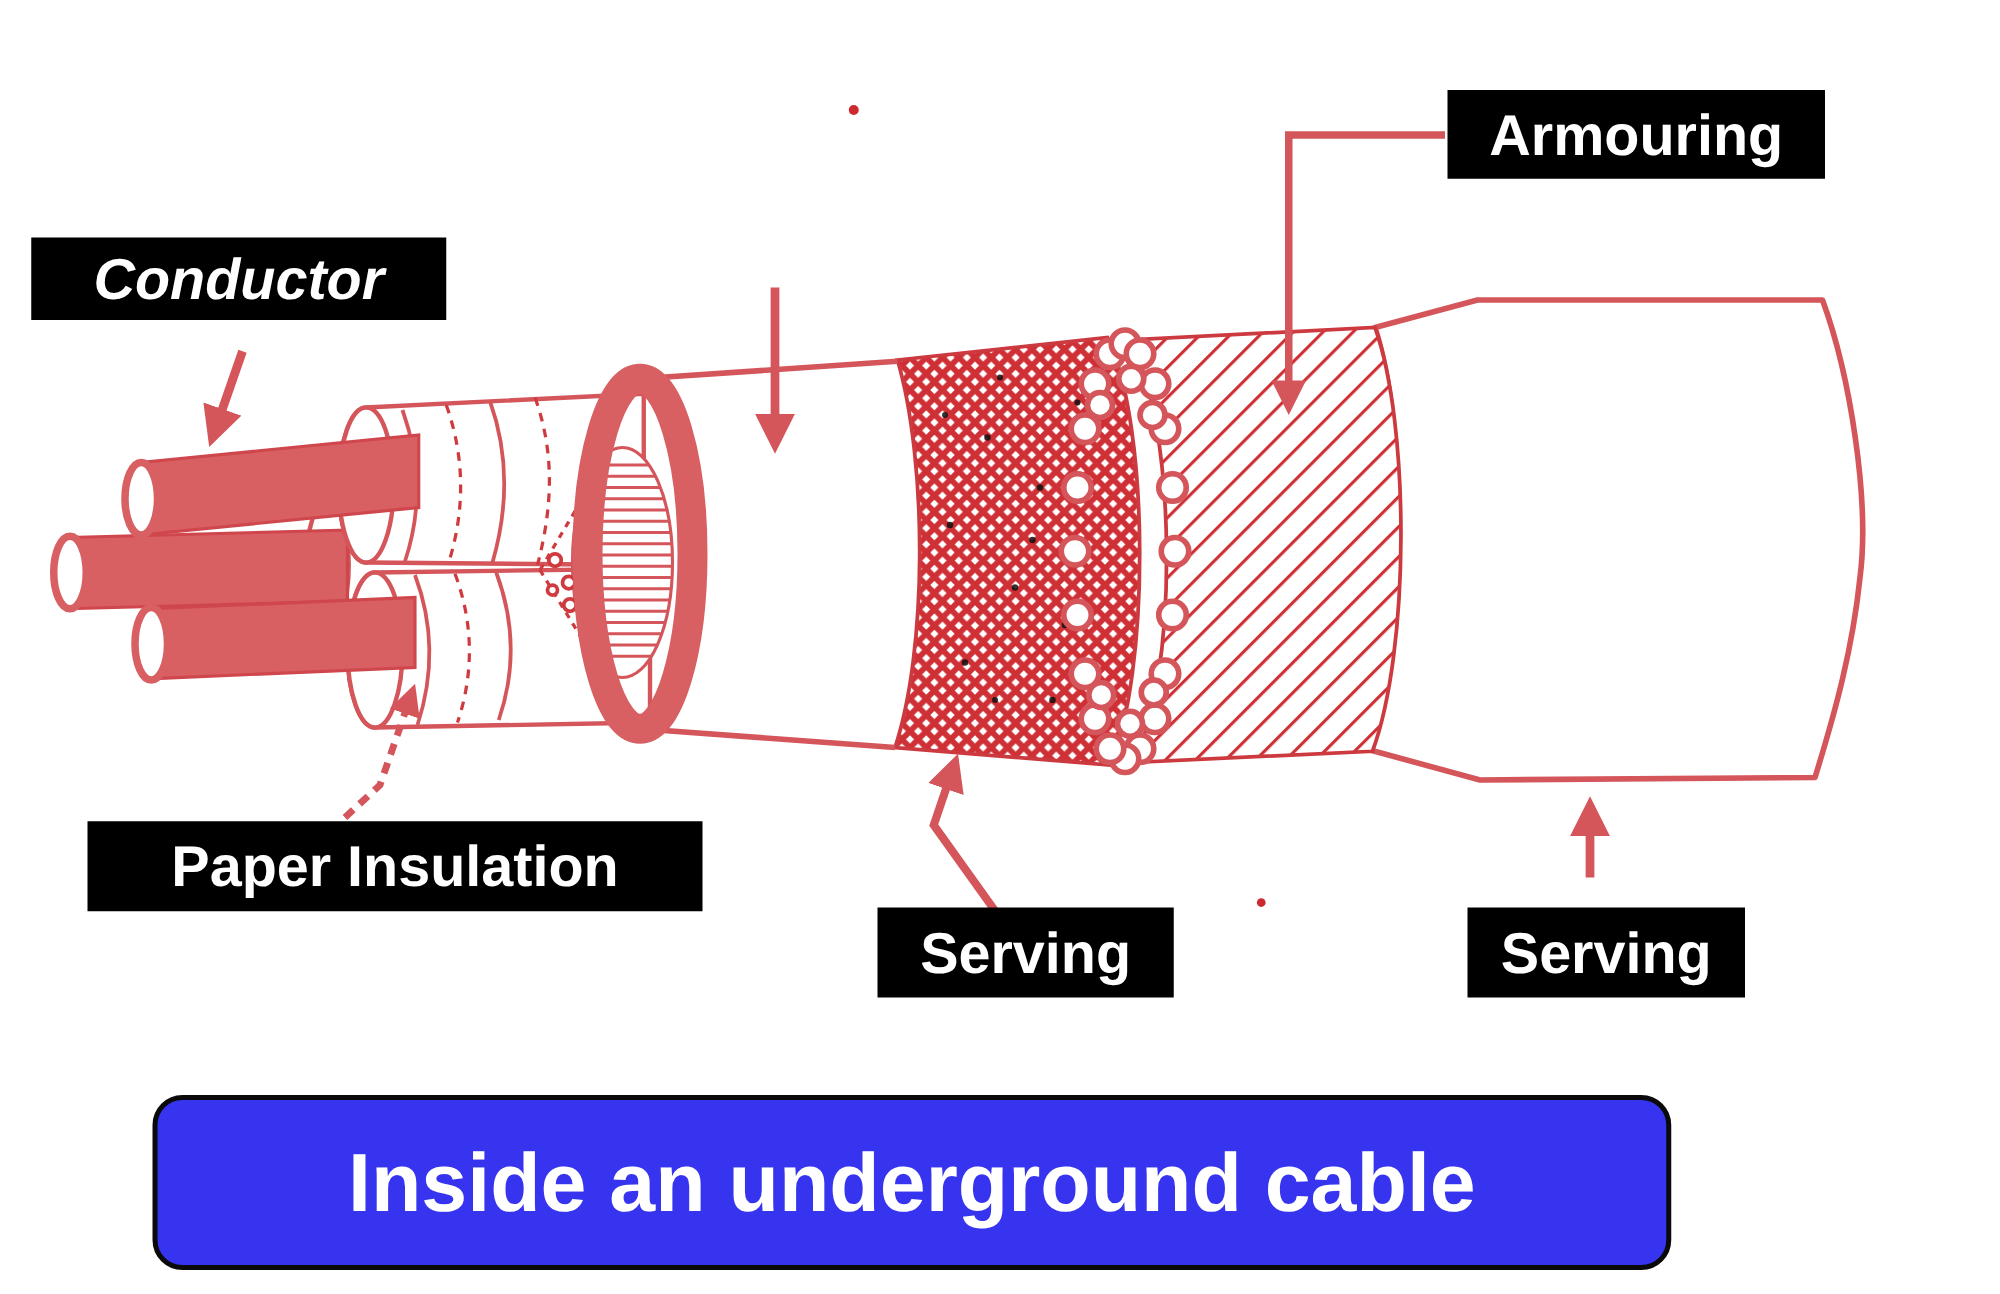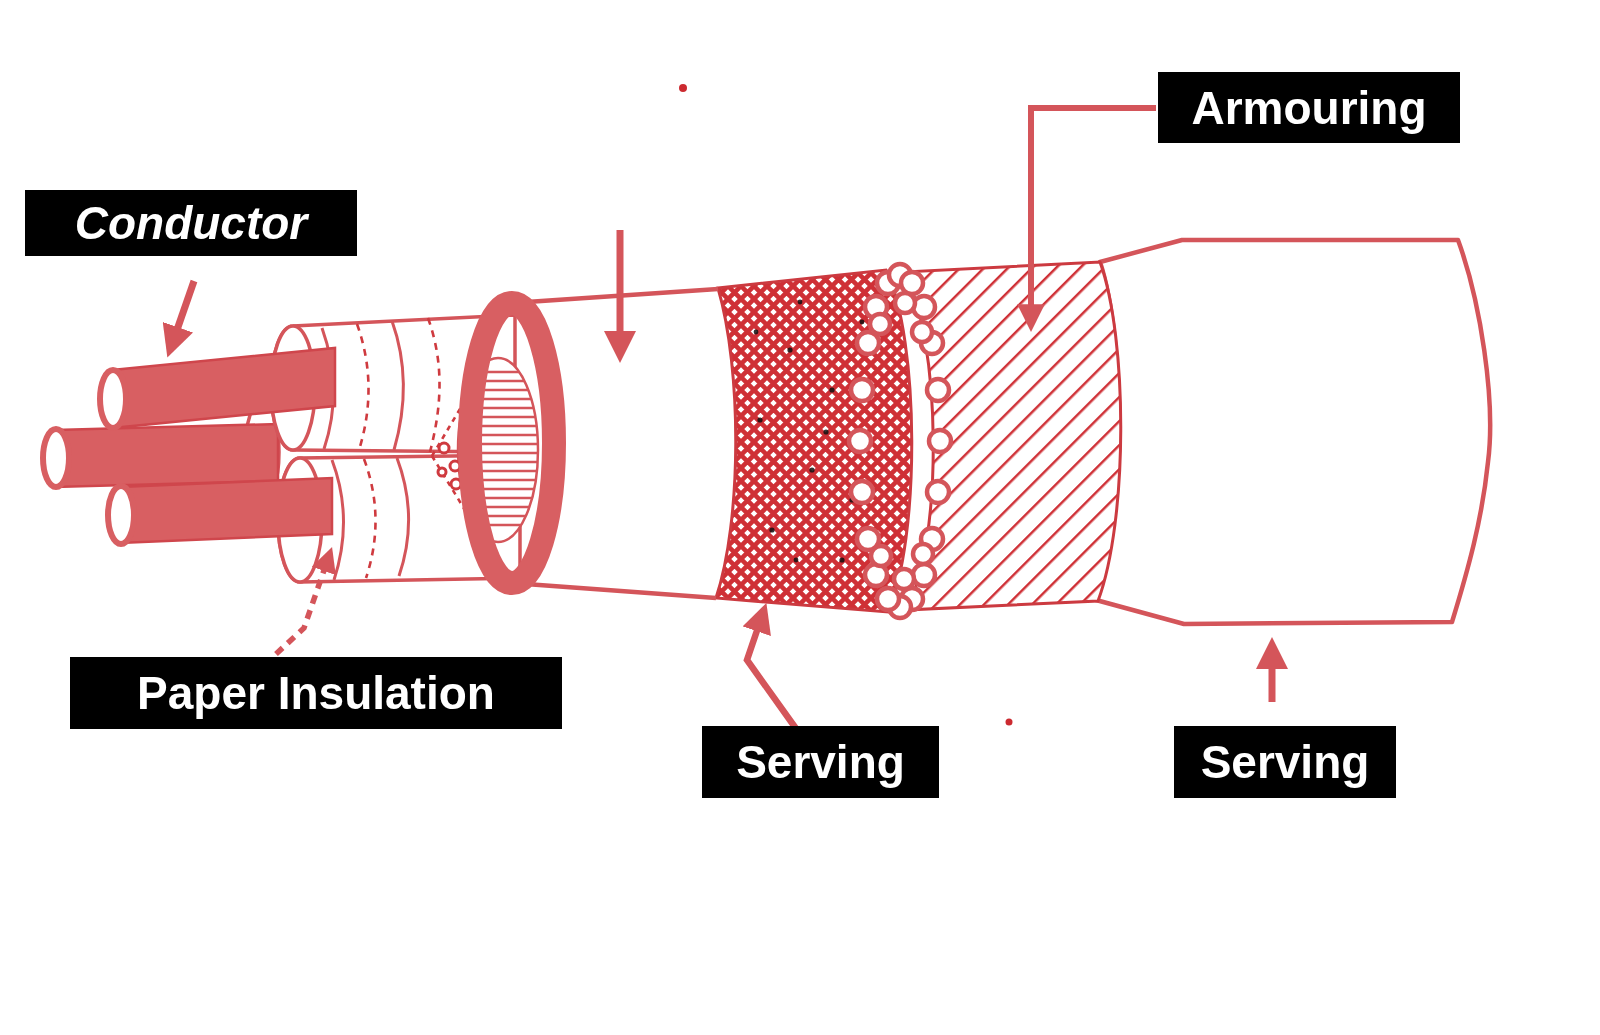--- a/index.html
+++ b/index.html
@@ -227,14 +227,15 @@
 
 
   <div class="lbl" style="left:1158px; top:72px; width:302px; height:71px;">Armouring</div>
 
   <div class="lbl" style="left:70px;  top:657px; width:492px; height:72px;">Paper Insulation</div>
 
   <div class="lbl" style="left:702px; top:726px; width:237px; height:72px;">Serving</div>
 
   <div class="lbl" style="left:1158px; top:726px; width:222px; height:72px;margin-left:16px;">Serving</div>
 
+  <div id="caption-box">Inside an underground cable</div>
 
 </div>
 
 </body></html>

